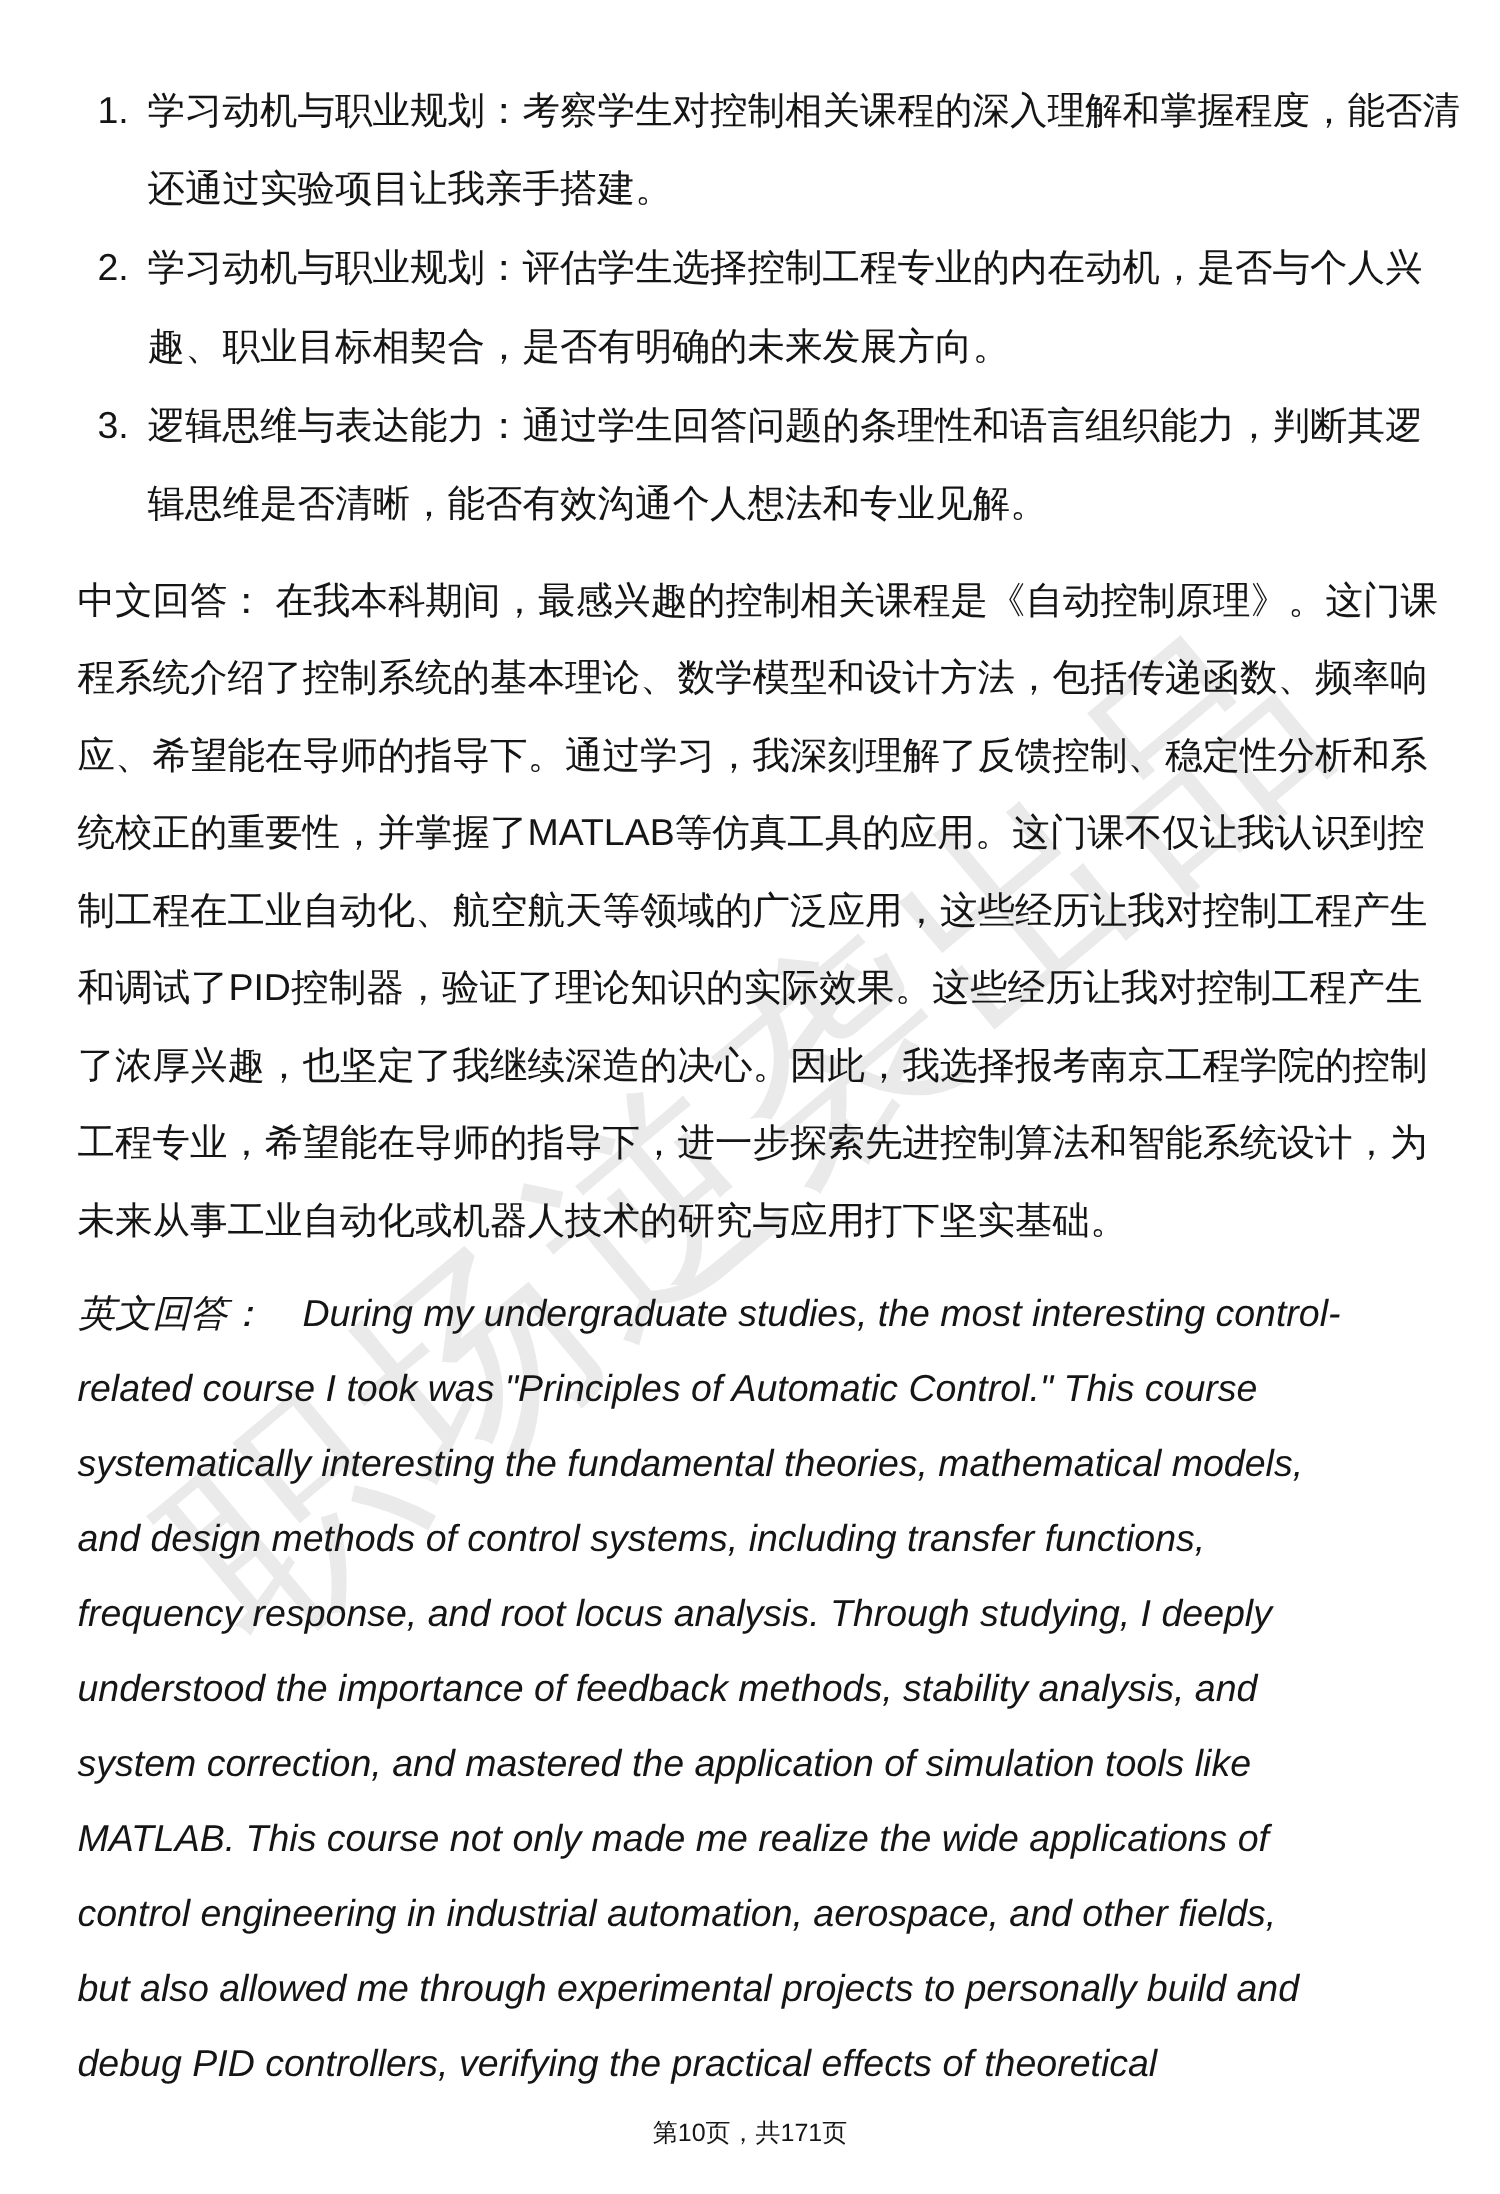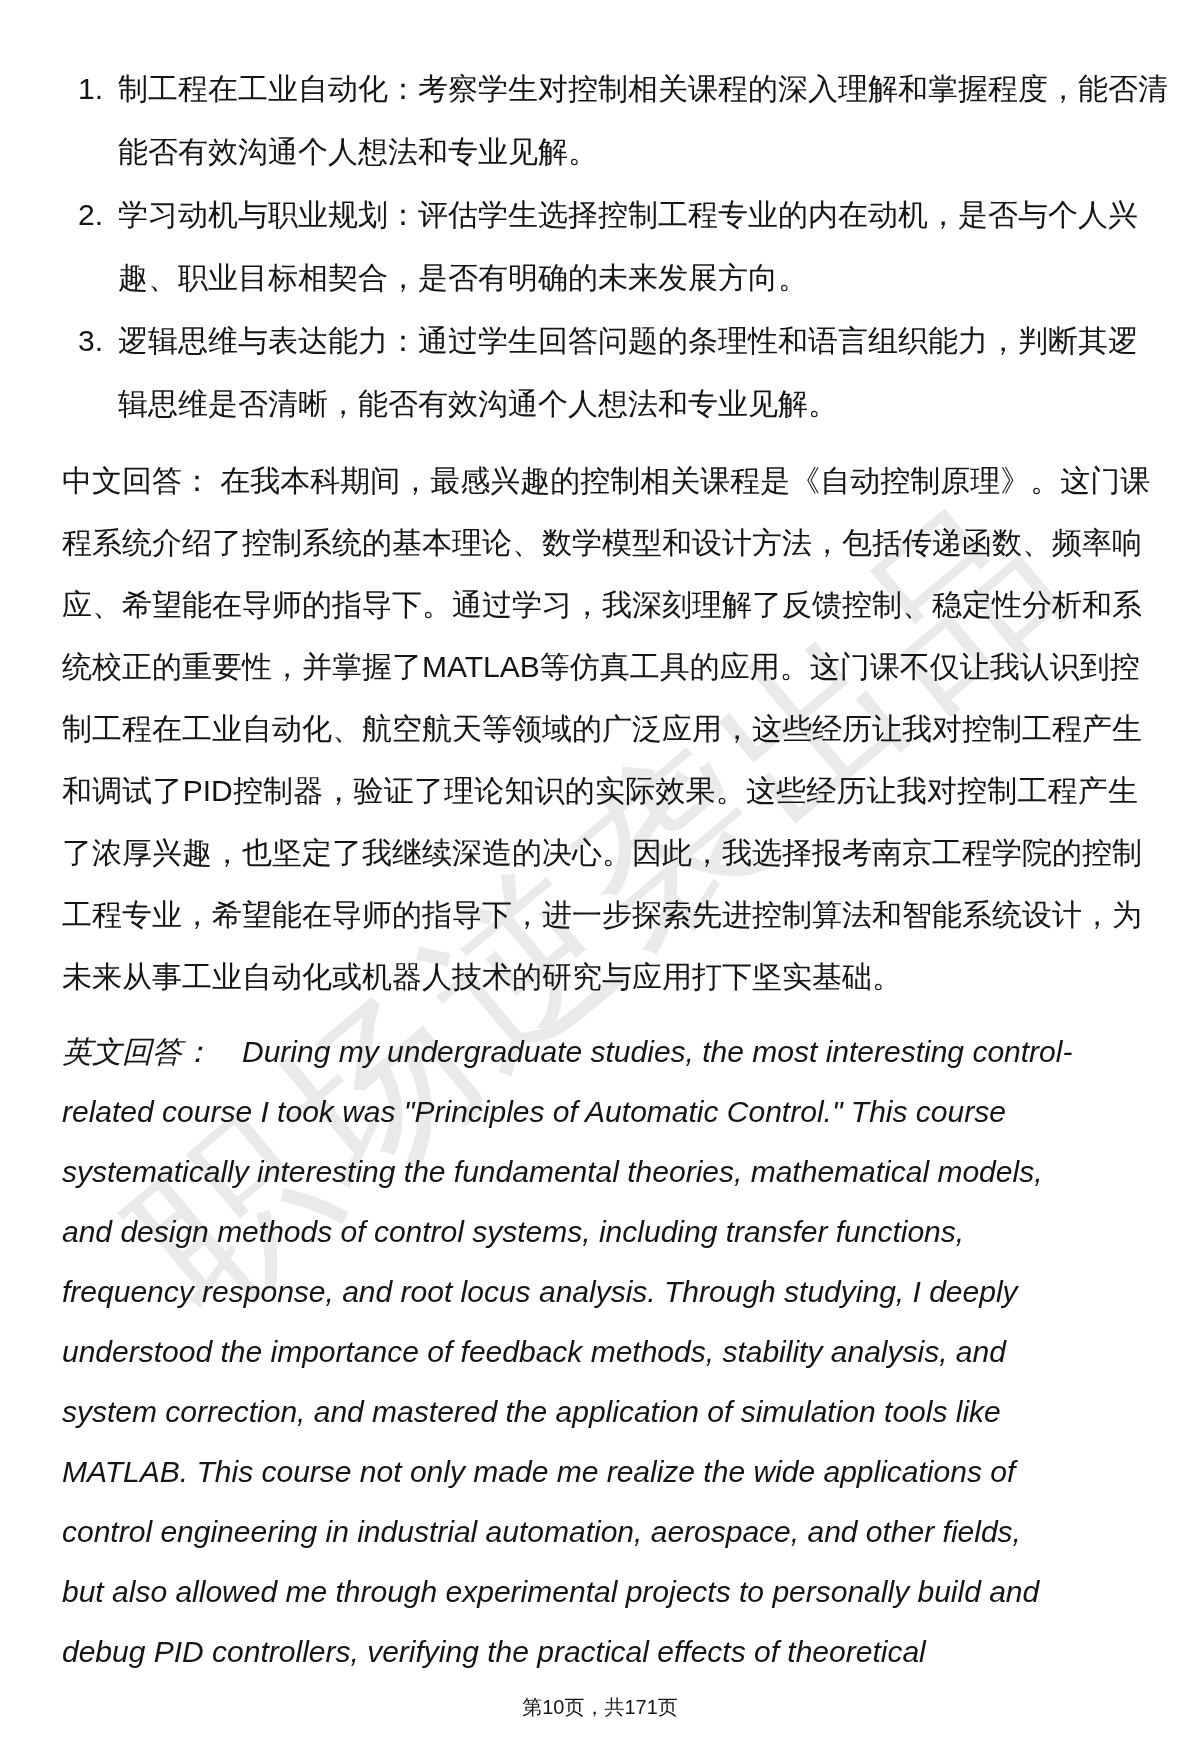--- a/index.html
+++ b/index.html
@@ -69,22 +69,22 @@
 </head>
 <body>
 
 <div class="watermark" style="color: rgb(234, 234, 234);">职场逆袭出品</div>
 
 <div class="content">
 
   <div class="olist">
       <div class="list-item">
         <span class="num">1.</span>
-        <div class="line fill">制工程在工业自动化：考察学生对控制相关课程的深入理解和掌握程度，能否清</div>
-        <div class="line">能否有效沟通个人想法和专业见解。</div>
+        <div class="line fill">学习动机与职业规划：考察学生对控制相关课程的深入理解和掌握程度，能否清</div>
+        <div class="line">还通过实验项目让我亲手搭建。</div>
       </div>
       <div class="list-item">
         <span class="num">2.</span>
         <div class="line fill">学习动机与职业规划：评估学生选择控制工程专业的内在动机，是否与个人兴</div>
         <div class="line">趣、职业目标相契合，是否有明确的未来发展方向。</div>
       </div>
       <div class="list-item">
         <span class="num">3.</span>
         <div class="line fill">逻辑思维与表达能力：通过学生回答问题的条理性和语言组织能力，判断其逻</div>
         <div class="line">辑思维是否清晰，能否有效沟通个人想法和专业见解。</div>

